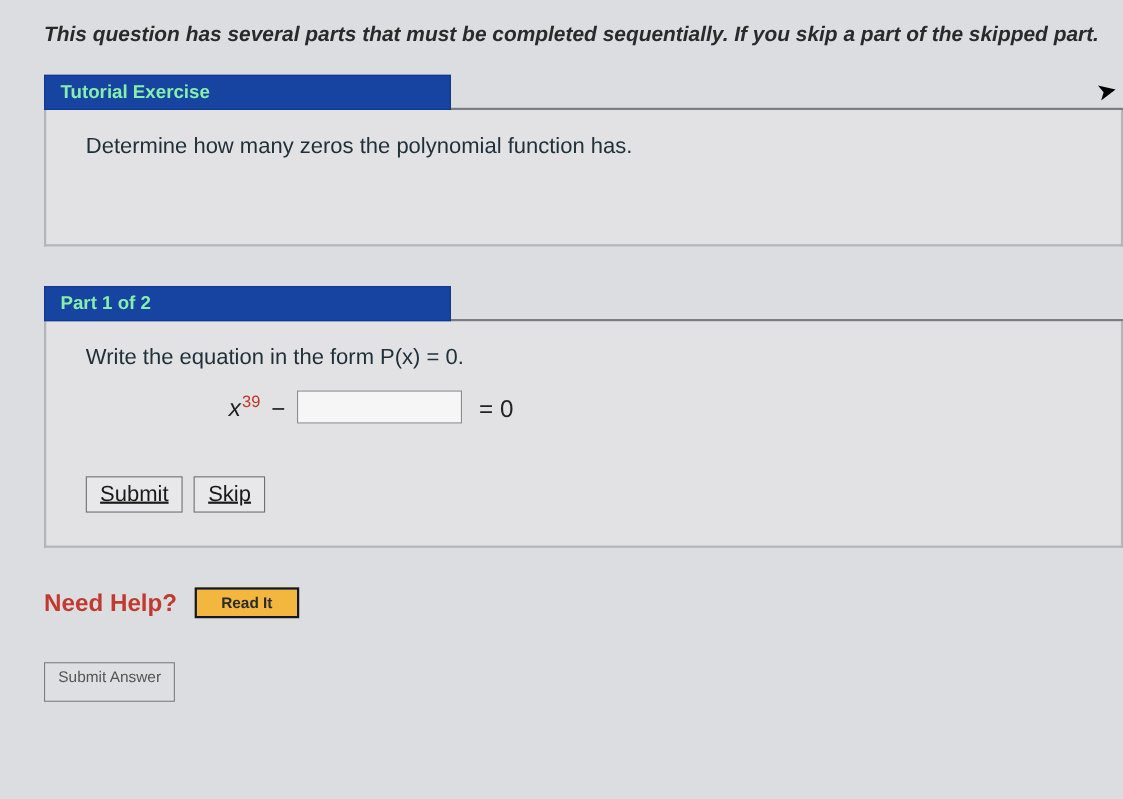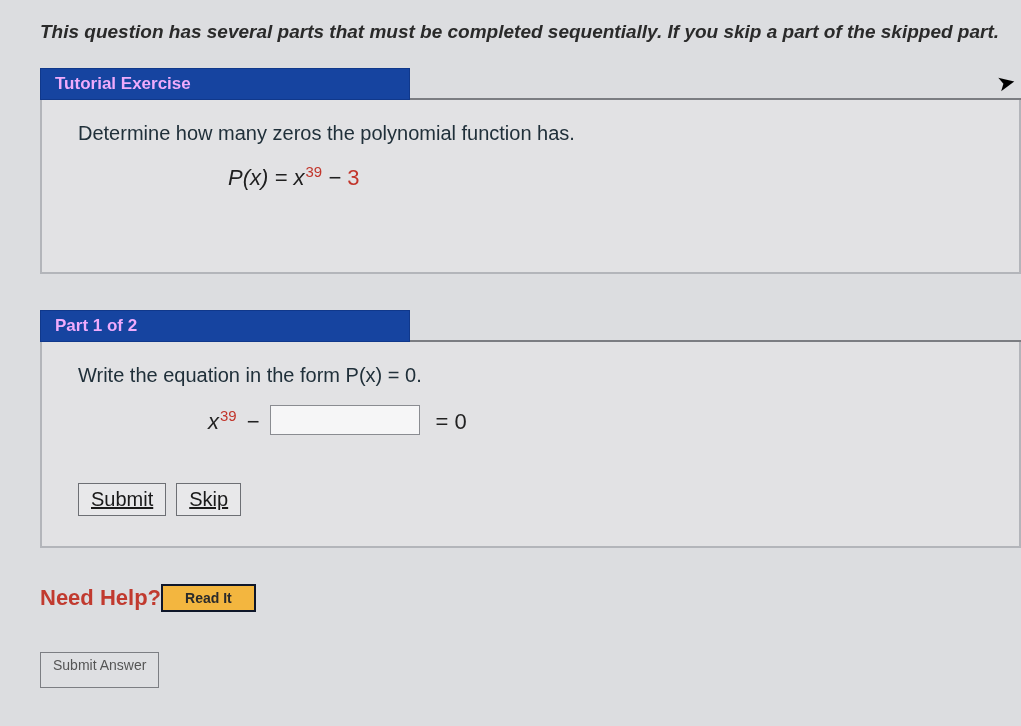--- a/index.html
+++ b/index.html
@@ -26,21 +26,21 @@
     padding-right: 0;
   }
   .section-header {
     display: flex;
     align-items: stretch;
     height: 32px;
     margin-top: 14px;
   }
   .section-tab {
     background: #1644a0;
-    color: #f0abfc;
+    color: #86efac;
     font-weight: bold;
     font-size: 17px;
     padding: 5px 16px 5px 14px;
     min-width: 370px;
     display: flex;
     align-items: center;
     border: 1px solid #10388b;
   }
   .section-line {
     flex: 1;
@@ -115,20 +115,21 @@
     border: 1px solid #6d6f74;
     padding: 4px 12px;
     font-size: 20px;
     text-decoration: underline;
     color: #1a1a1a;
     cursor: pointer;
   }
   .need-help-row {
     display: flex;
     align-items: center;
+    gap: 16px;
     margin-top: 28px;
   }
   .need-help {
     color: #c13a2f;
     font-weight: bold;
     font-size: 22px;
   }
   .read-it-btn {
     background: #f3b63f;
     border: 2px solid #0f172a;
@@ -167,23 +168,20 @@
 
   <span class="cursor-glyph">➤</span>
 
   
   <div class="section-header">
     <div class="section-tab">Tutorial Exercise</div>
     <div class="section-line"></div>
   </div>
   <div class="section-body" style="padding-bottom:59px;">
     <div class="prompt">Determine how many zeros the polynomial function has.</div>
-    <div class="formula">
-      <span class="px">P(x) = x</span><sup>39</sup><span> − </span><span class="const">3</span>
-    </div>
   </div>
 
   
   <div class="section-header">
     <div class="section-tab">Part 1 of 2</div>
     <div class="section-line"></div>
   </div>
   <div class="section-body">
     <div class="prompt">Write the equation in the form P(x) = 0.</div>
     <div class="eq-row">

